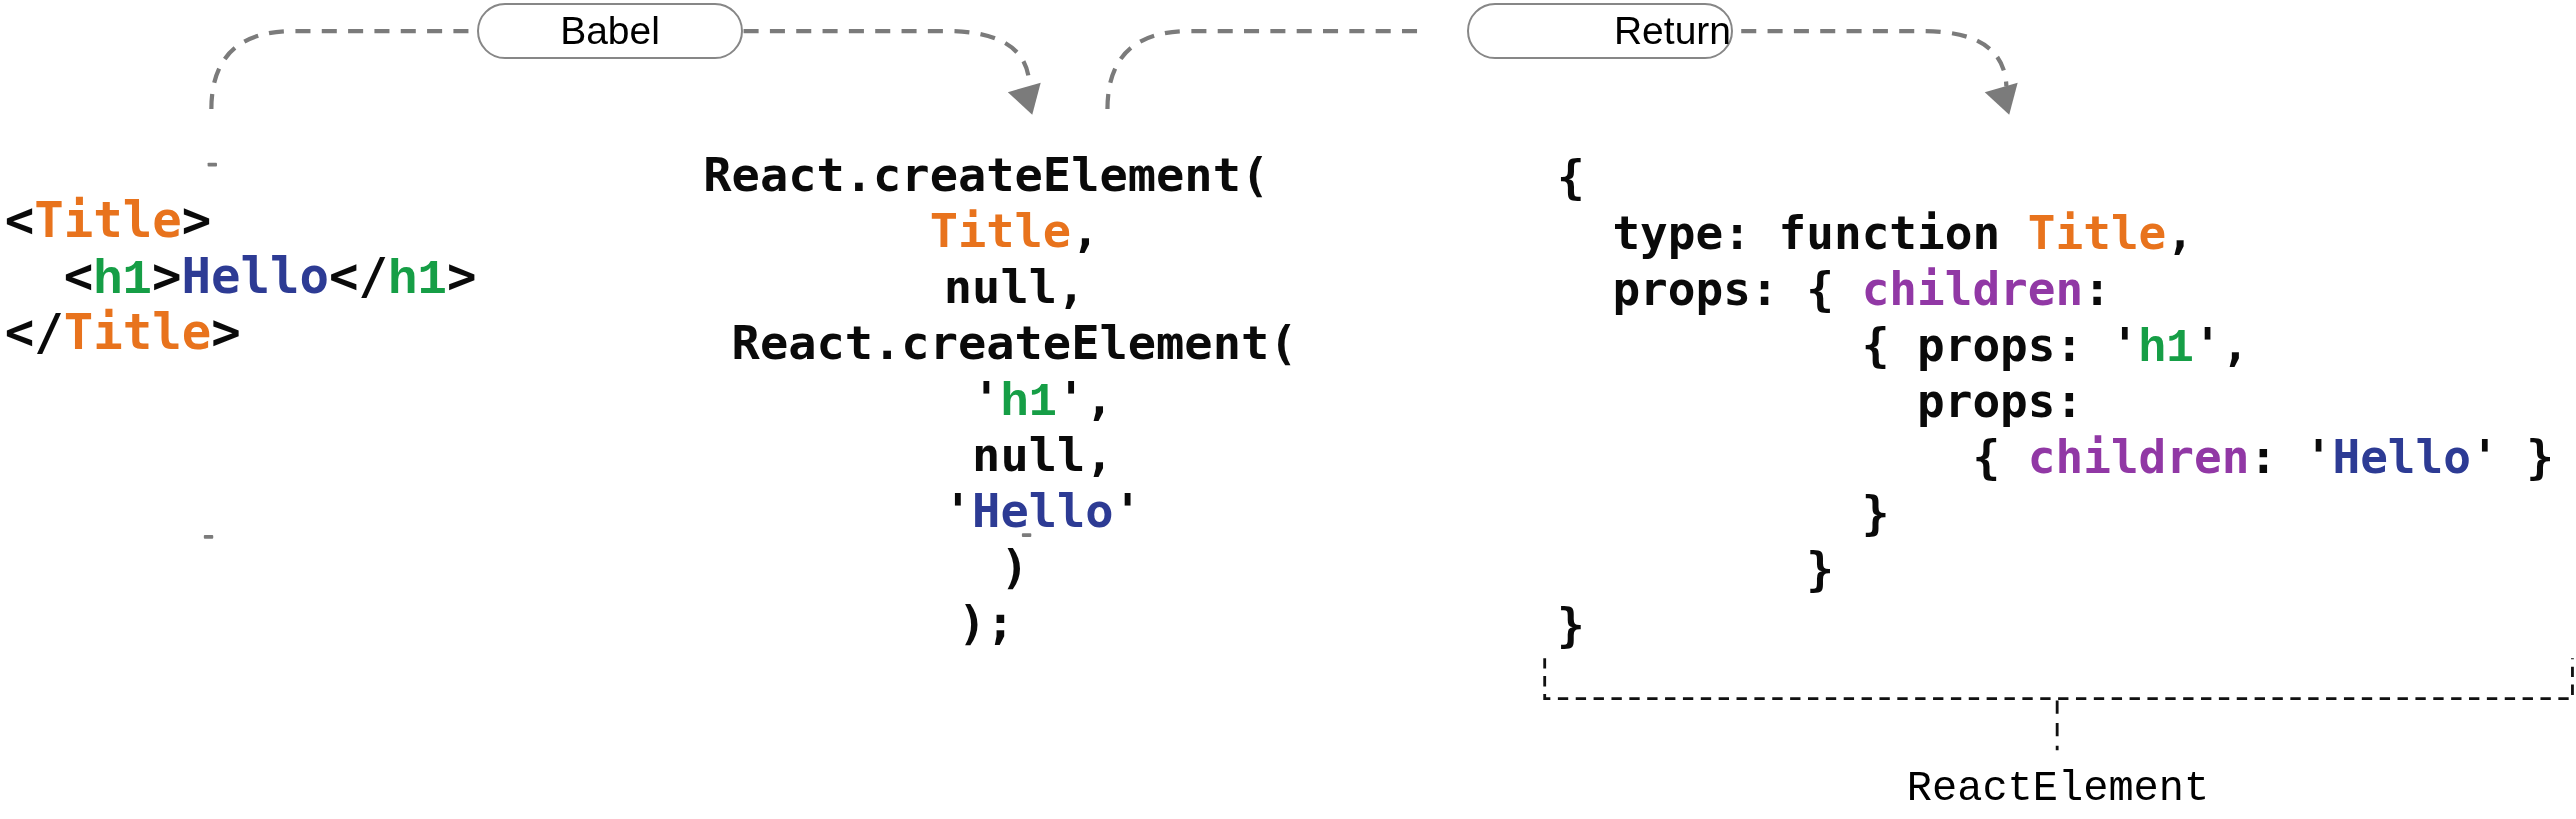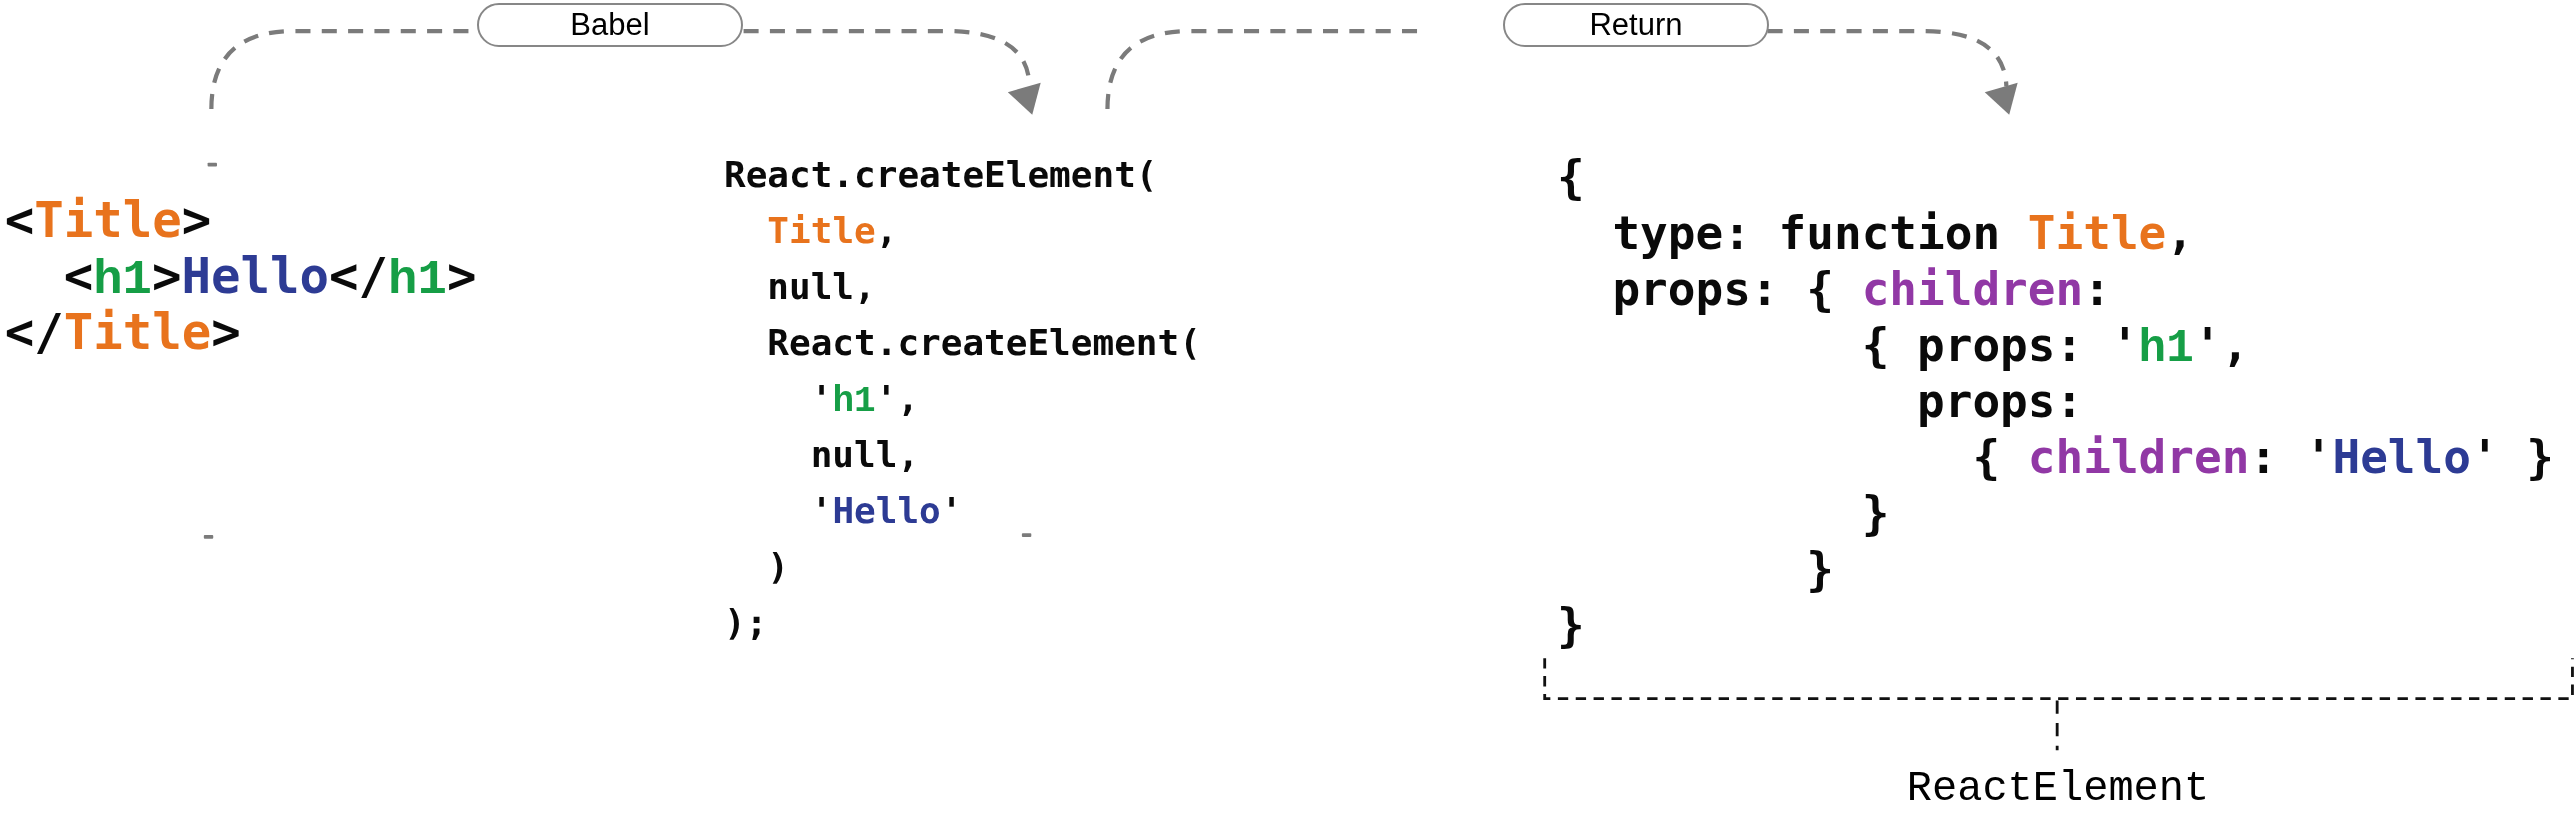--- a/index.html
+++ b/index.html
@@ -9,33 +9,33 @@
     font-family:"DejaVu Sans Mono","Liberation Mono",monospace;
   }
   svg.overlay { position:absolute; left:0; top:0; width:2576px; height:819px; }
   .curve   { fill:none; stroke:var(--arrow,#7b7b7b); stroke-width:4.5; stroke-dasharray:16 12; }
   .ah      { fill:var(--arrow,#7b7b7b); }
   .stray   { fill:var(--arrow,#7b7b7b); }
   .bracket { fill:none; stroke:#111111; stroke-width:3; stroke-dasharray:11 8; }
   .tick    { fill:none; stroke:#111111; stroke-width:3; stroke-dasharray:14 10; }
 
   .pill {
-    position:absolute; top:2.8px; width:266px; height:44px; box-sizing:border-box;
+    position:absolute; top:2.8px; width:266px; height:56px; box-sizing:border-box;
     background:#ffffff; border:2.8px solid var(--pill-border,#878787); border-radius:29px;
     display:flex; align-items:center; justify-content:center;
-    font-family:"Liberation Sans",sans-serif; font-size:31px; color:#000000;
+    font-family:"Liberation Sans",sans-serif; font-size:39px; color:#000000;
     z-index:2;
   }
   .pill-babel  { left:477px; }
-  .pill-return { left:1503px; }
+  .pill-return { left:1467px;justify-content:flex-end; }
 
   .code { position:absolute; font-weight:700; color:var(--plain,#0a0a0a); z-index:1; }
   .code .line { white-space:pre; height:56px; line-height:56px; }
   .code-jsx    { left:4.7px;    top:193px; font-size:49px;   }
-  .code-create { left:724px;  top:147px; font-size:36px;   }
+  .code-create { left:675px;  top:147px; font-size:47px;text-align:center;   }
   .code-object { left:1557px; top:149px; font-size:46px; }
 
   .tok-plain     { color:var(--plain,#0a0a0a); }
   .tok-component { color:var(--component,#e8731d); }
   .tok-tag       { color:var(--tag,#169e46);font-family:Liberation Mono, monospace; }
   .tok-string    { color:var(--string,#2d3b94); }
   .tok-prop      { color:var(--prop,#9138a5); }
 
   .bracket-label {
     position:absolute; left:2058px; top:765px; transform:translateX(-50%);

